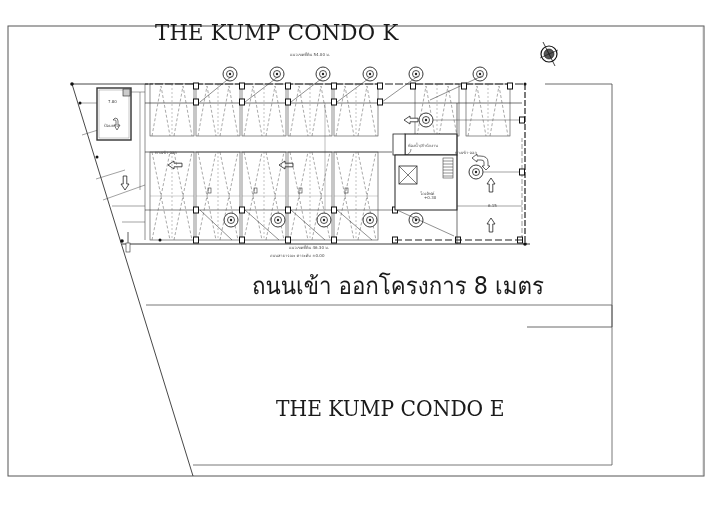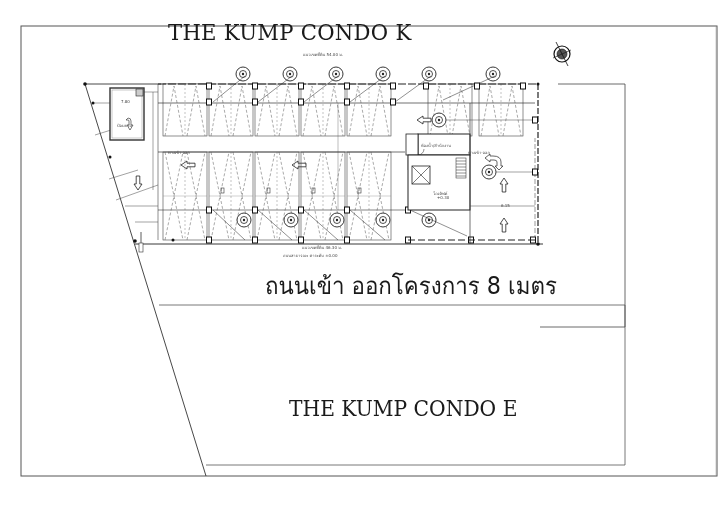--- a/index.html
+++ b/index.html
@@ -1,17 +1,17 @@
 <!DOCTYPE html>
 <html><head>
 <meta charset="utf-8">
 <style>
   html, body { margin:0; padding:0; background:#ffffff; }
   body { width:720px; height:509px; position:relative; overflow:hidden; font-family:"Liberation Sans", sans-serif; }
-  #stage { position:absolute; left:13px; top:0; width:628px; height:509px; }
+  #stage { position:absolute; left:0; top:0; width:628px; height:509px; }
   .title-k { position:absolute; left:155px; top:19px; font-family:"DejaVu Serif", serif; font-size:23px; color:#1a1a1a; letter-spacing:0.3px; transform:scaleX(0.92); transform-origin:left top; white-space:nowrap; }
   .title-e { position:absolute; left:276px; top:396px; font-family:"DejaVu Serif", serif; font-size:22px; color:#1a1a1a; transform:scaleX(0.92); transform-origin:left top; white-space:nowrap; }
   .road { position:absolute; left:252px; top:266px; font-family:"DejaVu Sans", sans-serif; font-size:24px; color:#1a1a1a; white-space:nowrap; transform:scaleX(0.93); transform-origin:left top; }
   .tiny { position:absolute; font-size:4px; color:#444; white-space:nowrap; font-family:"DejaVu Sans", sans-serif; }
 </style>
 </head>
 <body>
 
 <div id="stage">
   <svg width="720" height="509" viewBox="0 0 720 509" xmlns="http://www.w3.org/2000/svg">

